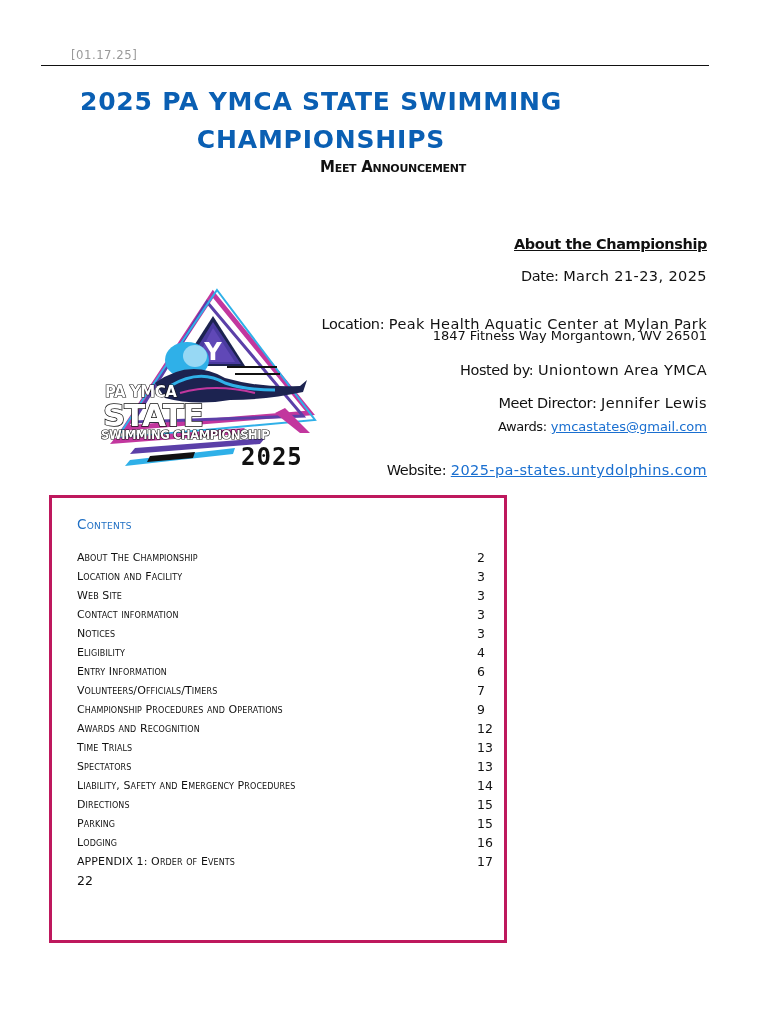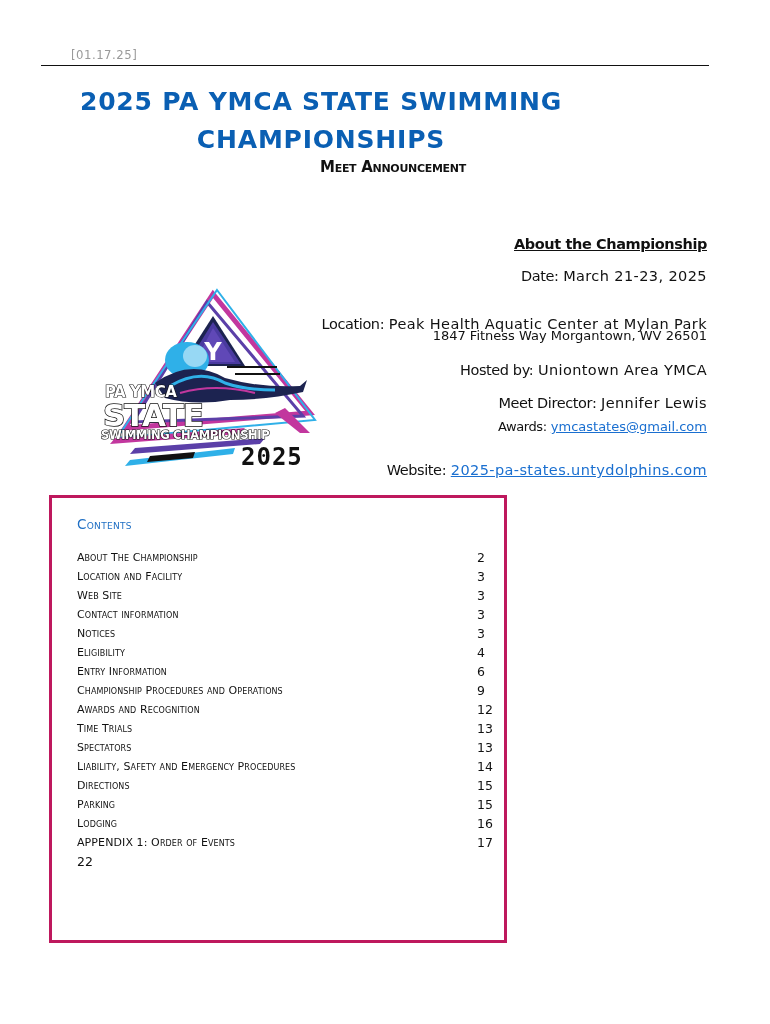--- a/index.html
+++ b/index.html
@@ -246,20 +246,24 @@
       </li>
     <li class="toc-item">
         <span>Eligibility</span>
         <span class="num">4</span>
       </li>
     <li class="toc-item">
         <span>Entry Information</span>
         <span class="num">6</span>
       </li>
     <li class="toc-item">
+        <span>Volunteers/Officials/Timers</span>
+        <span class="num">7</span>
+      </li>
+    <li class="toc-item">
         <span>Championship Procedures and Operations</span>
         <span class="num">9</span>
       </li>
     <li class="toc-item">
         <span>Awards and Recognition</span>
         <span class="num">12</span>
       </li>
     <li class="toc-item">
         <span>Time Trials</span>
         <span class="num">13</span>

